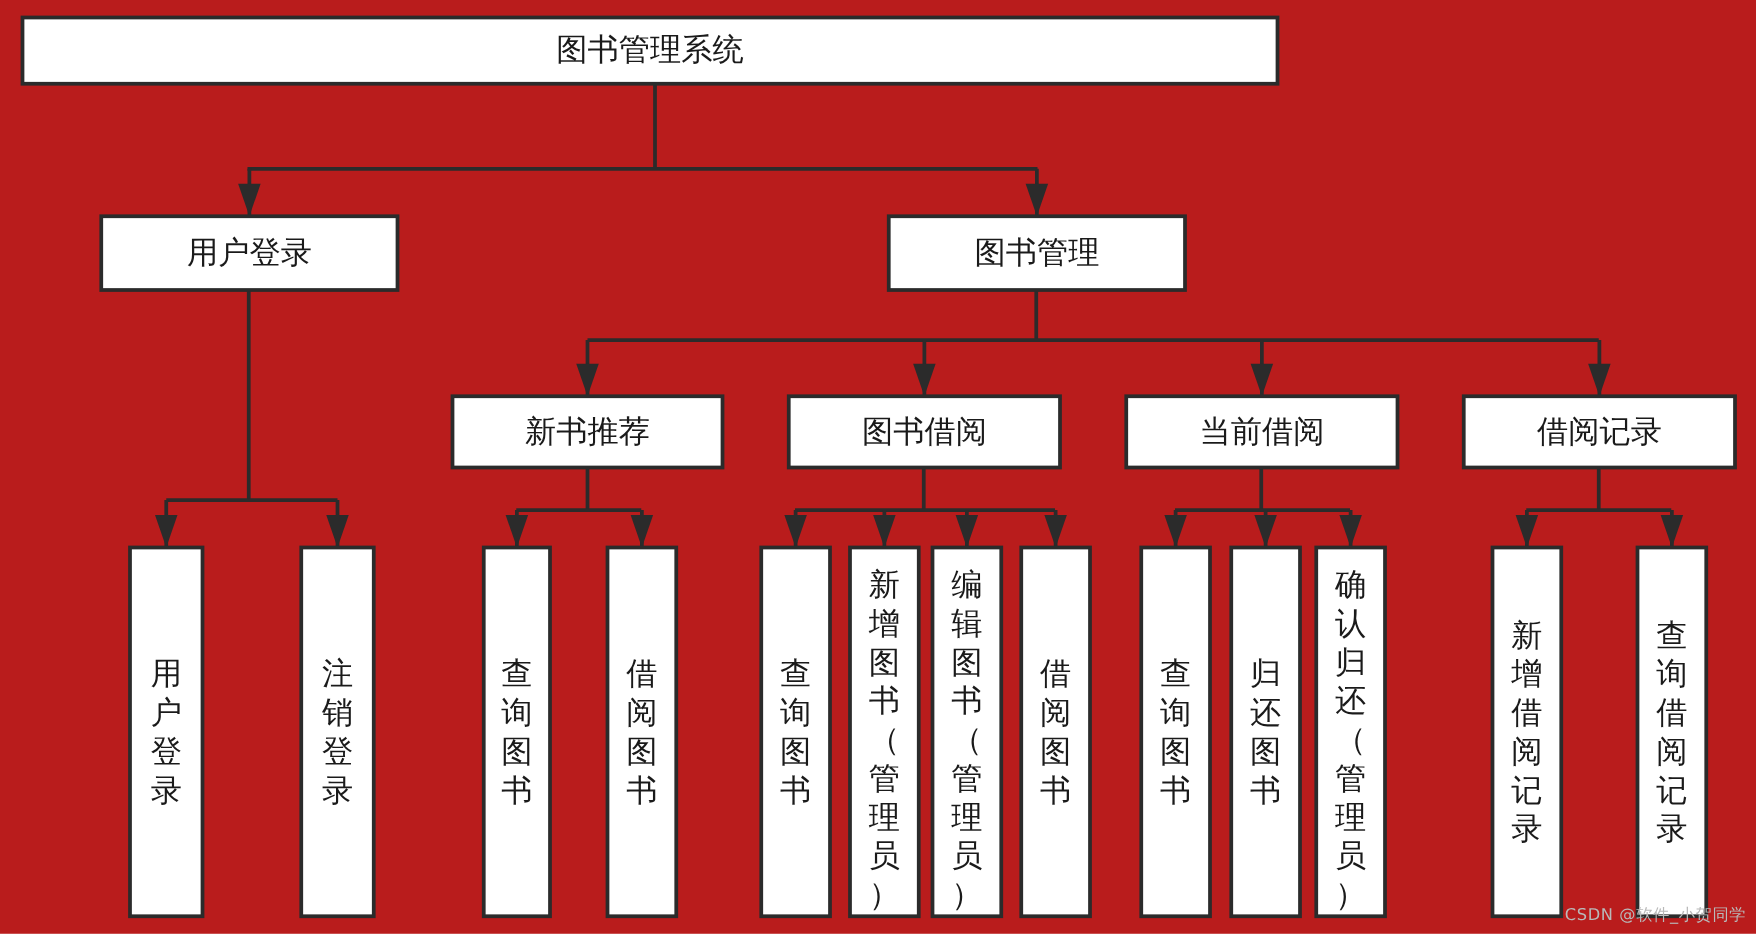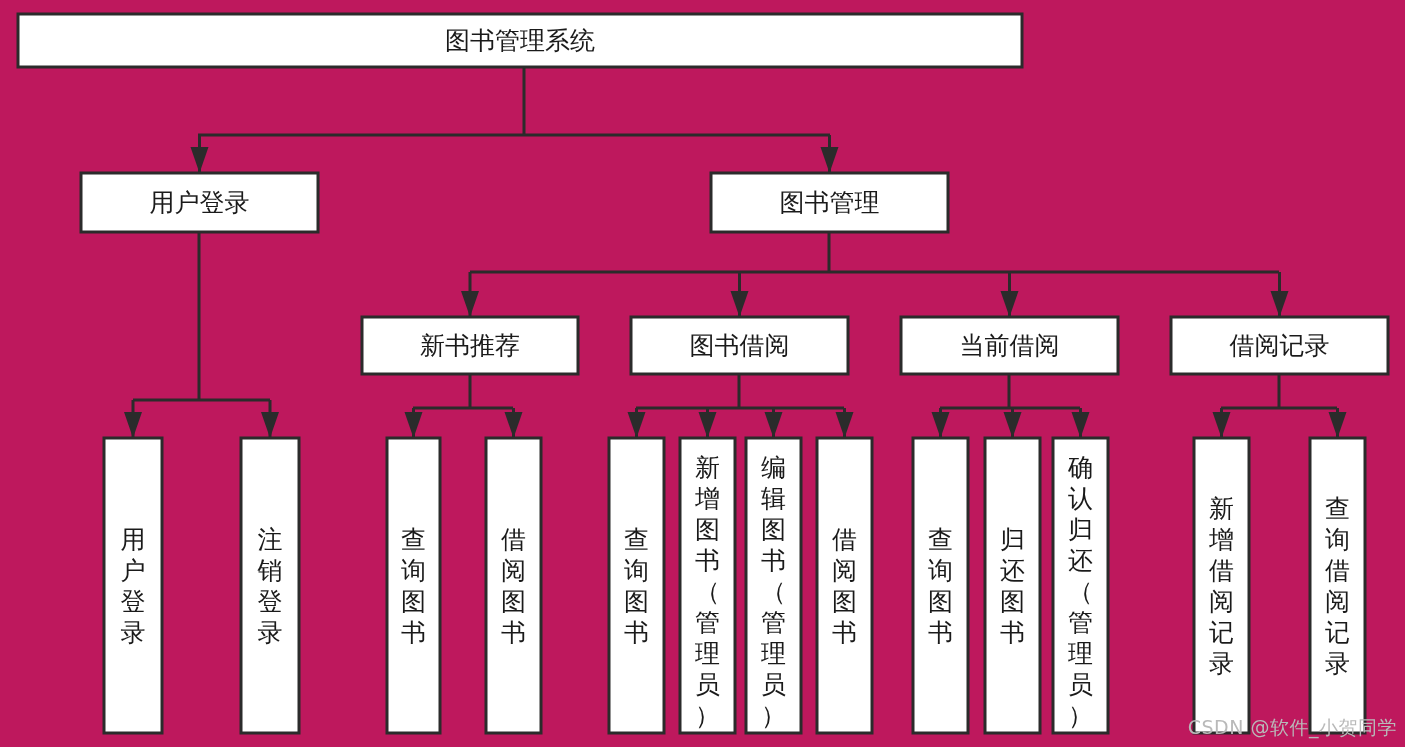--- a/index.html
+++ b/index.html
@@ -1,38 +1,38 @@
 <!DOCTYPE html>
 <html><head>
 <meta charset="utf-8">
 <style>
   html,body{margin:0;padding:0;background:#ffffff;}
   body{
     font-family:"DejaVu Sans","Liberation Sans",sans-serif;
     width:1405px;height:747px;overflow:hidden;
   }
-  #stage{position:relative;width:1405px;height:747px;background:#be185d;}
+  #stage{position:relative;width:1405px;height:747px;background:#b91c1c;}
   svg#diagram{position:absolute;left:0;top:0;width:1405px;height:747px;}
   .box-rect{fill:#ffffff;stroke:#2b2b2b;stroke-width:3;}
   .connector{stroke:#2b2b2b;stroke-width:3;fill:none;}
   .arrow-head{fill:#2b2b2b;stroke:none;}
   .box-label{
     font-family:"DejaVu Sans","Liberation Sans",sans-serif;
     font-size:25px;fill:#1a1a1a;
     dominant-baseline:middle;text-anchor:middle;
   }
   .vlabel{
     font-family:"DejaVu Sans","Liberation Sans",sans-serif;
     font-size:25px;fill:#1a1a1a;
     text-anchor:middle;
   }
   .watermark{
     position:absolute;right:8px;bottom:6px;
     font-family:"DejaVu Sans","Liberation Sans",sans-serif;
-    font-size:19px;color:#b9b9b9;white-space:nowrap;
+    font-size:13px;color:#b9b9b9;white-space:nowrap;
     letter-spacing:0.5px;
   }
 </style>
 </head>
 <body>
 
 <div id="stage">
   <svg id="diagram" viewBox="0 0 1405 747">
     <g id="connectors-layer">
         <line x1="524" y1="67" x2="524" y2="135" class="connector"></line>

